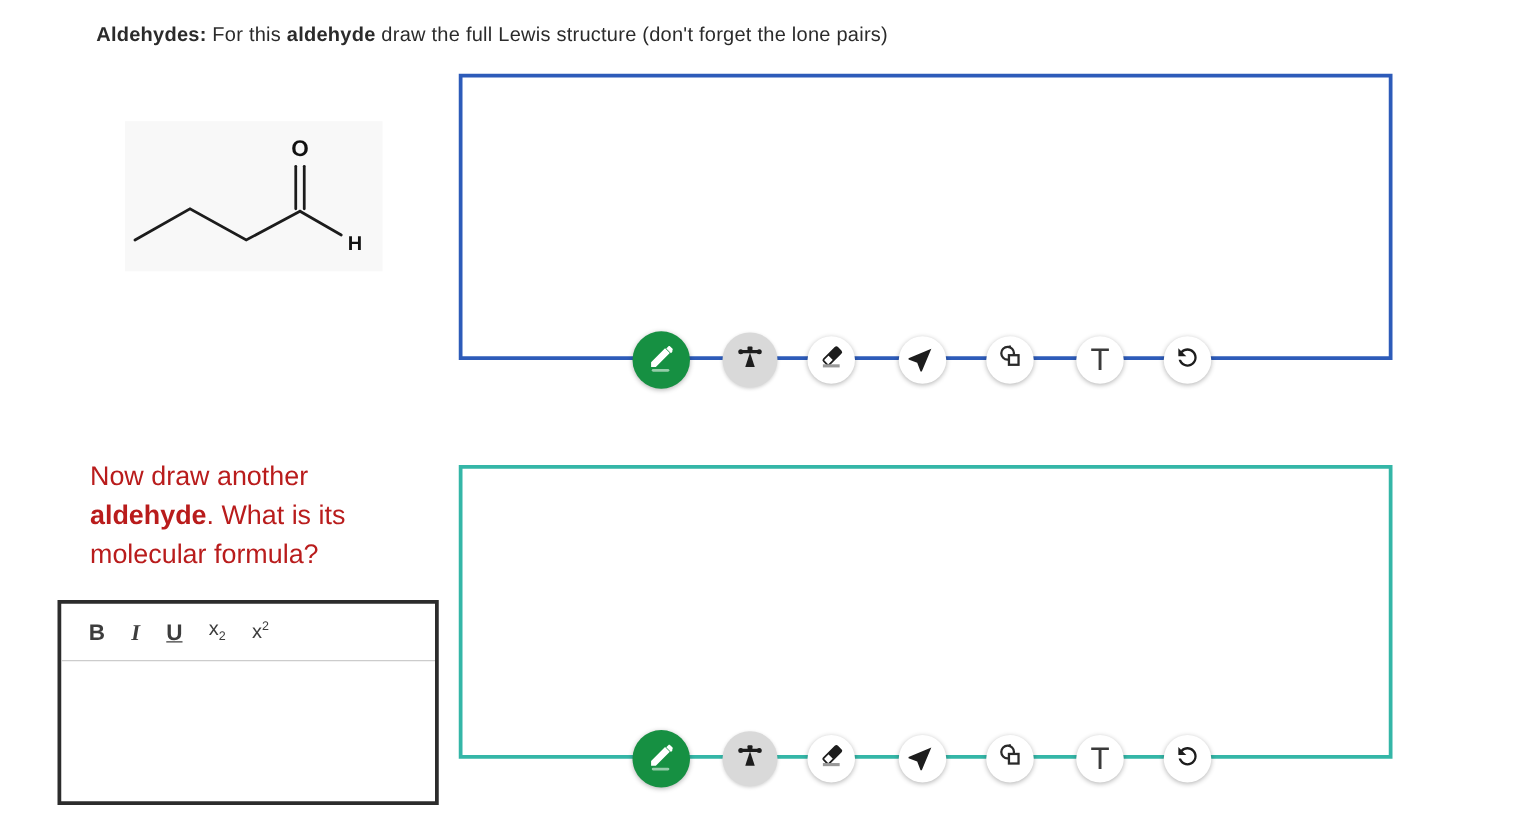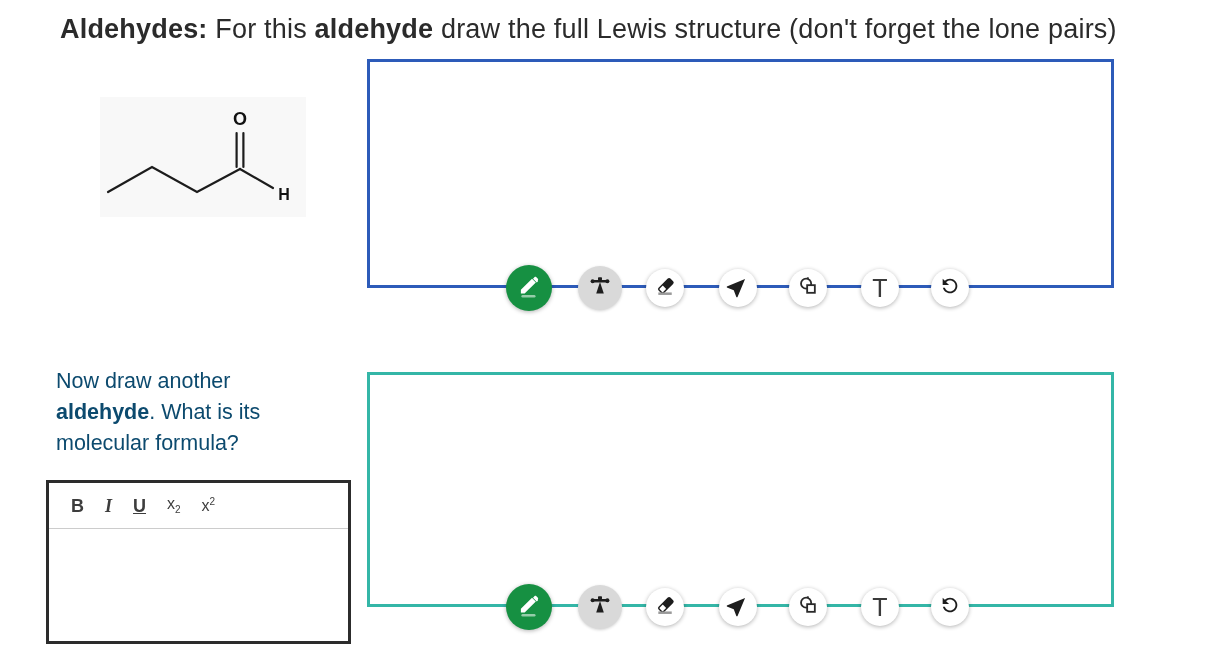--- a/index.html
+++ b/index.html
@@ -2,22 +2,22 @@
 <html><head>
 <meta charset="utf-8">
 <style>
   * { margin:0; padding:0; box-sizing:border-box; }
   html,body { background:#ffffff; }
   body {
     width:1222px; height:672px; position:relative; overflow:hidden;
     font-family:"Liberation Sans", sans-serif; color:#2e2e2e;
   }
   .page-title {
-    position:absolute; left:60px; top:14px;
-    font-size:27px; line-height:30px; color:#2b2b2b; letter-spacing:.2px;
+    position:absolute; left:77px; top:14px;
+    font-size:16px; line-height:30px; color:#2b2b2b; letter-spacing:.2px;
   }
   .bold { font-weight:bold; }
 
   
   .molecule {
     position:absolute; left:100px; top:97px; width:206px; height:120px;
     background:#f8f8f8;
   }
 
   
@@ -39,22 +39,22 @@
   .t-move    { left:208px; }
   .t-eraser  { left:276px; }
   .t-pointer { left:349px; }
   .t-shapes  { left:419px; }
   .t-text    { left:491px; }
   .t-undo    { left:561px; }
   .text-tool-glyph { font-size:25px; font-weight:500; color:#3a3a3a; line-height:1; }
 
   
   .question-2 {
-    position:absolute; left:56px; top:366px; width:270px;
-    font-size:21.5px; line-height:31px; color:#0c4a6e;
+    position:absolute; left:72px; top:366px; width:270px;
+    font-size:21.5px; line-height:31px; color:#b91c1c;
   }
 
   
   .rt-editor {
     position:absolute; left:46px; top:480px; width:305px; height:164px;
     border:3px solid #2c2c2c; background:#ffffff;
   }
   .rt-toolbar {
     height:46px; border-bottom:1px solid #cccccc;
     display:flex; align-items:center; padding-left:22px; gap:21px;

